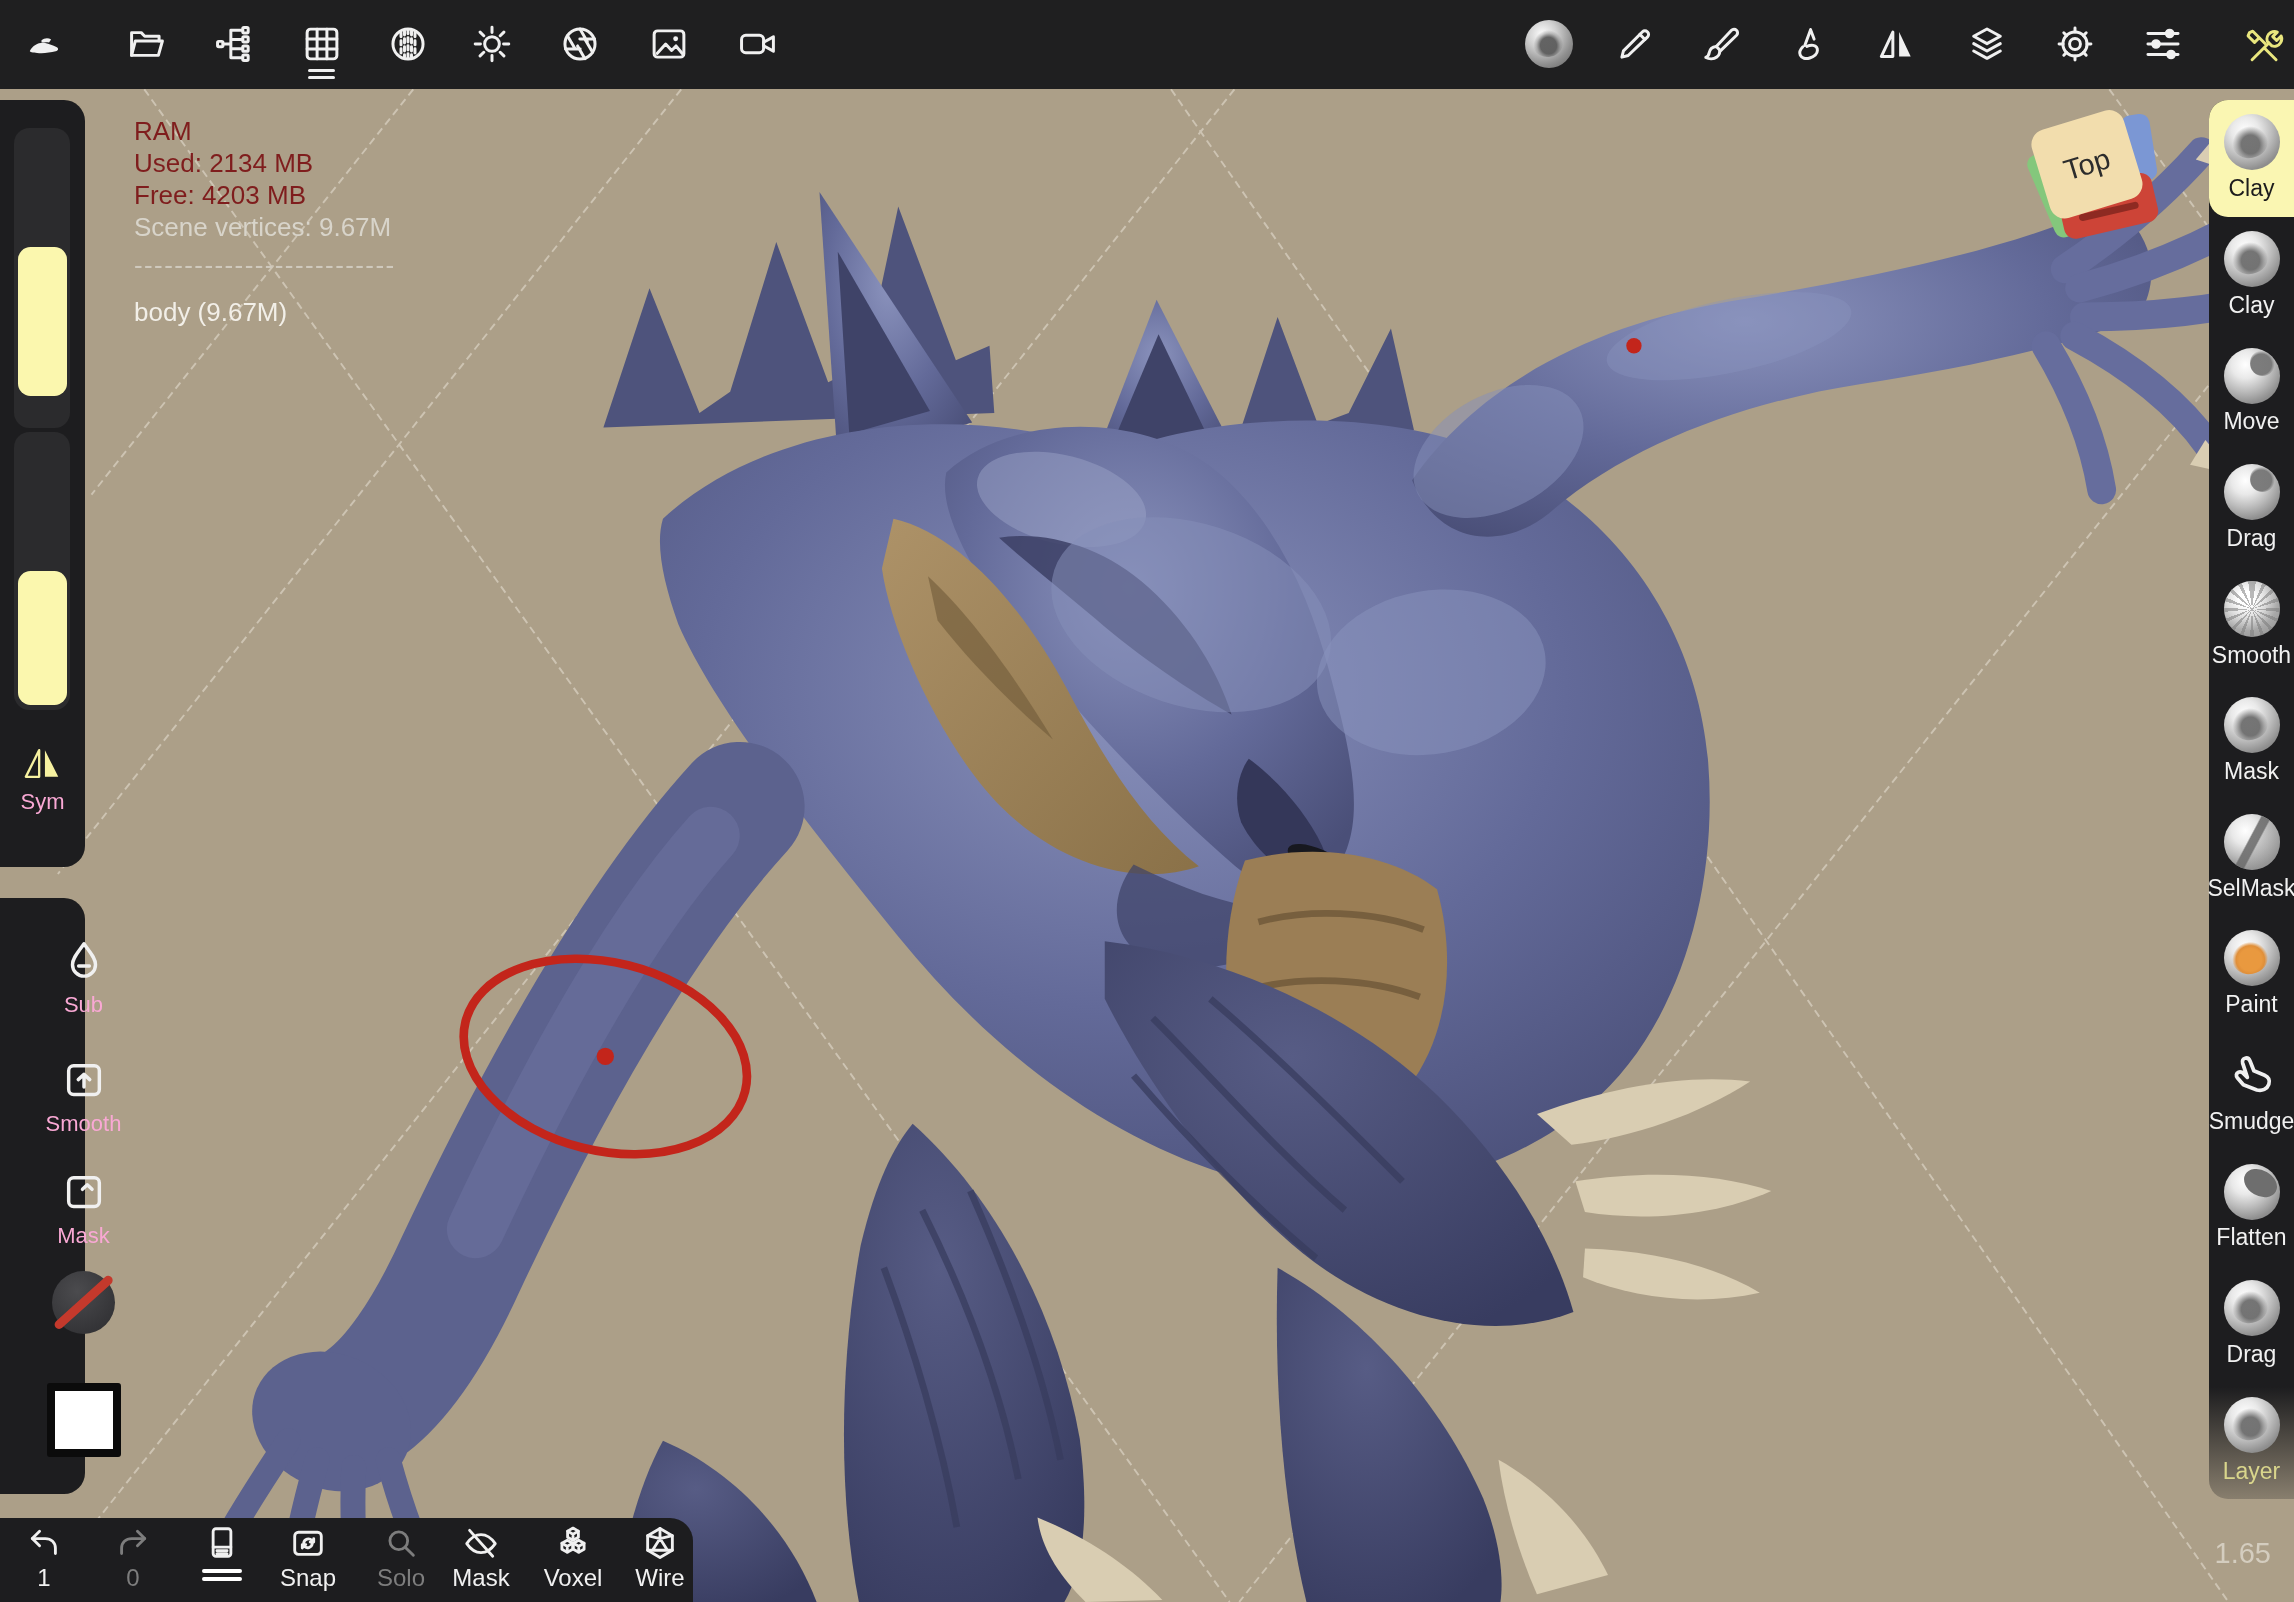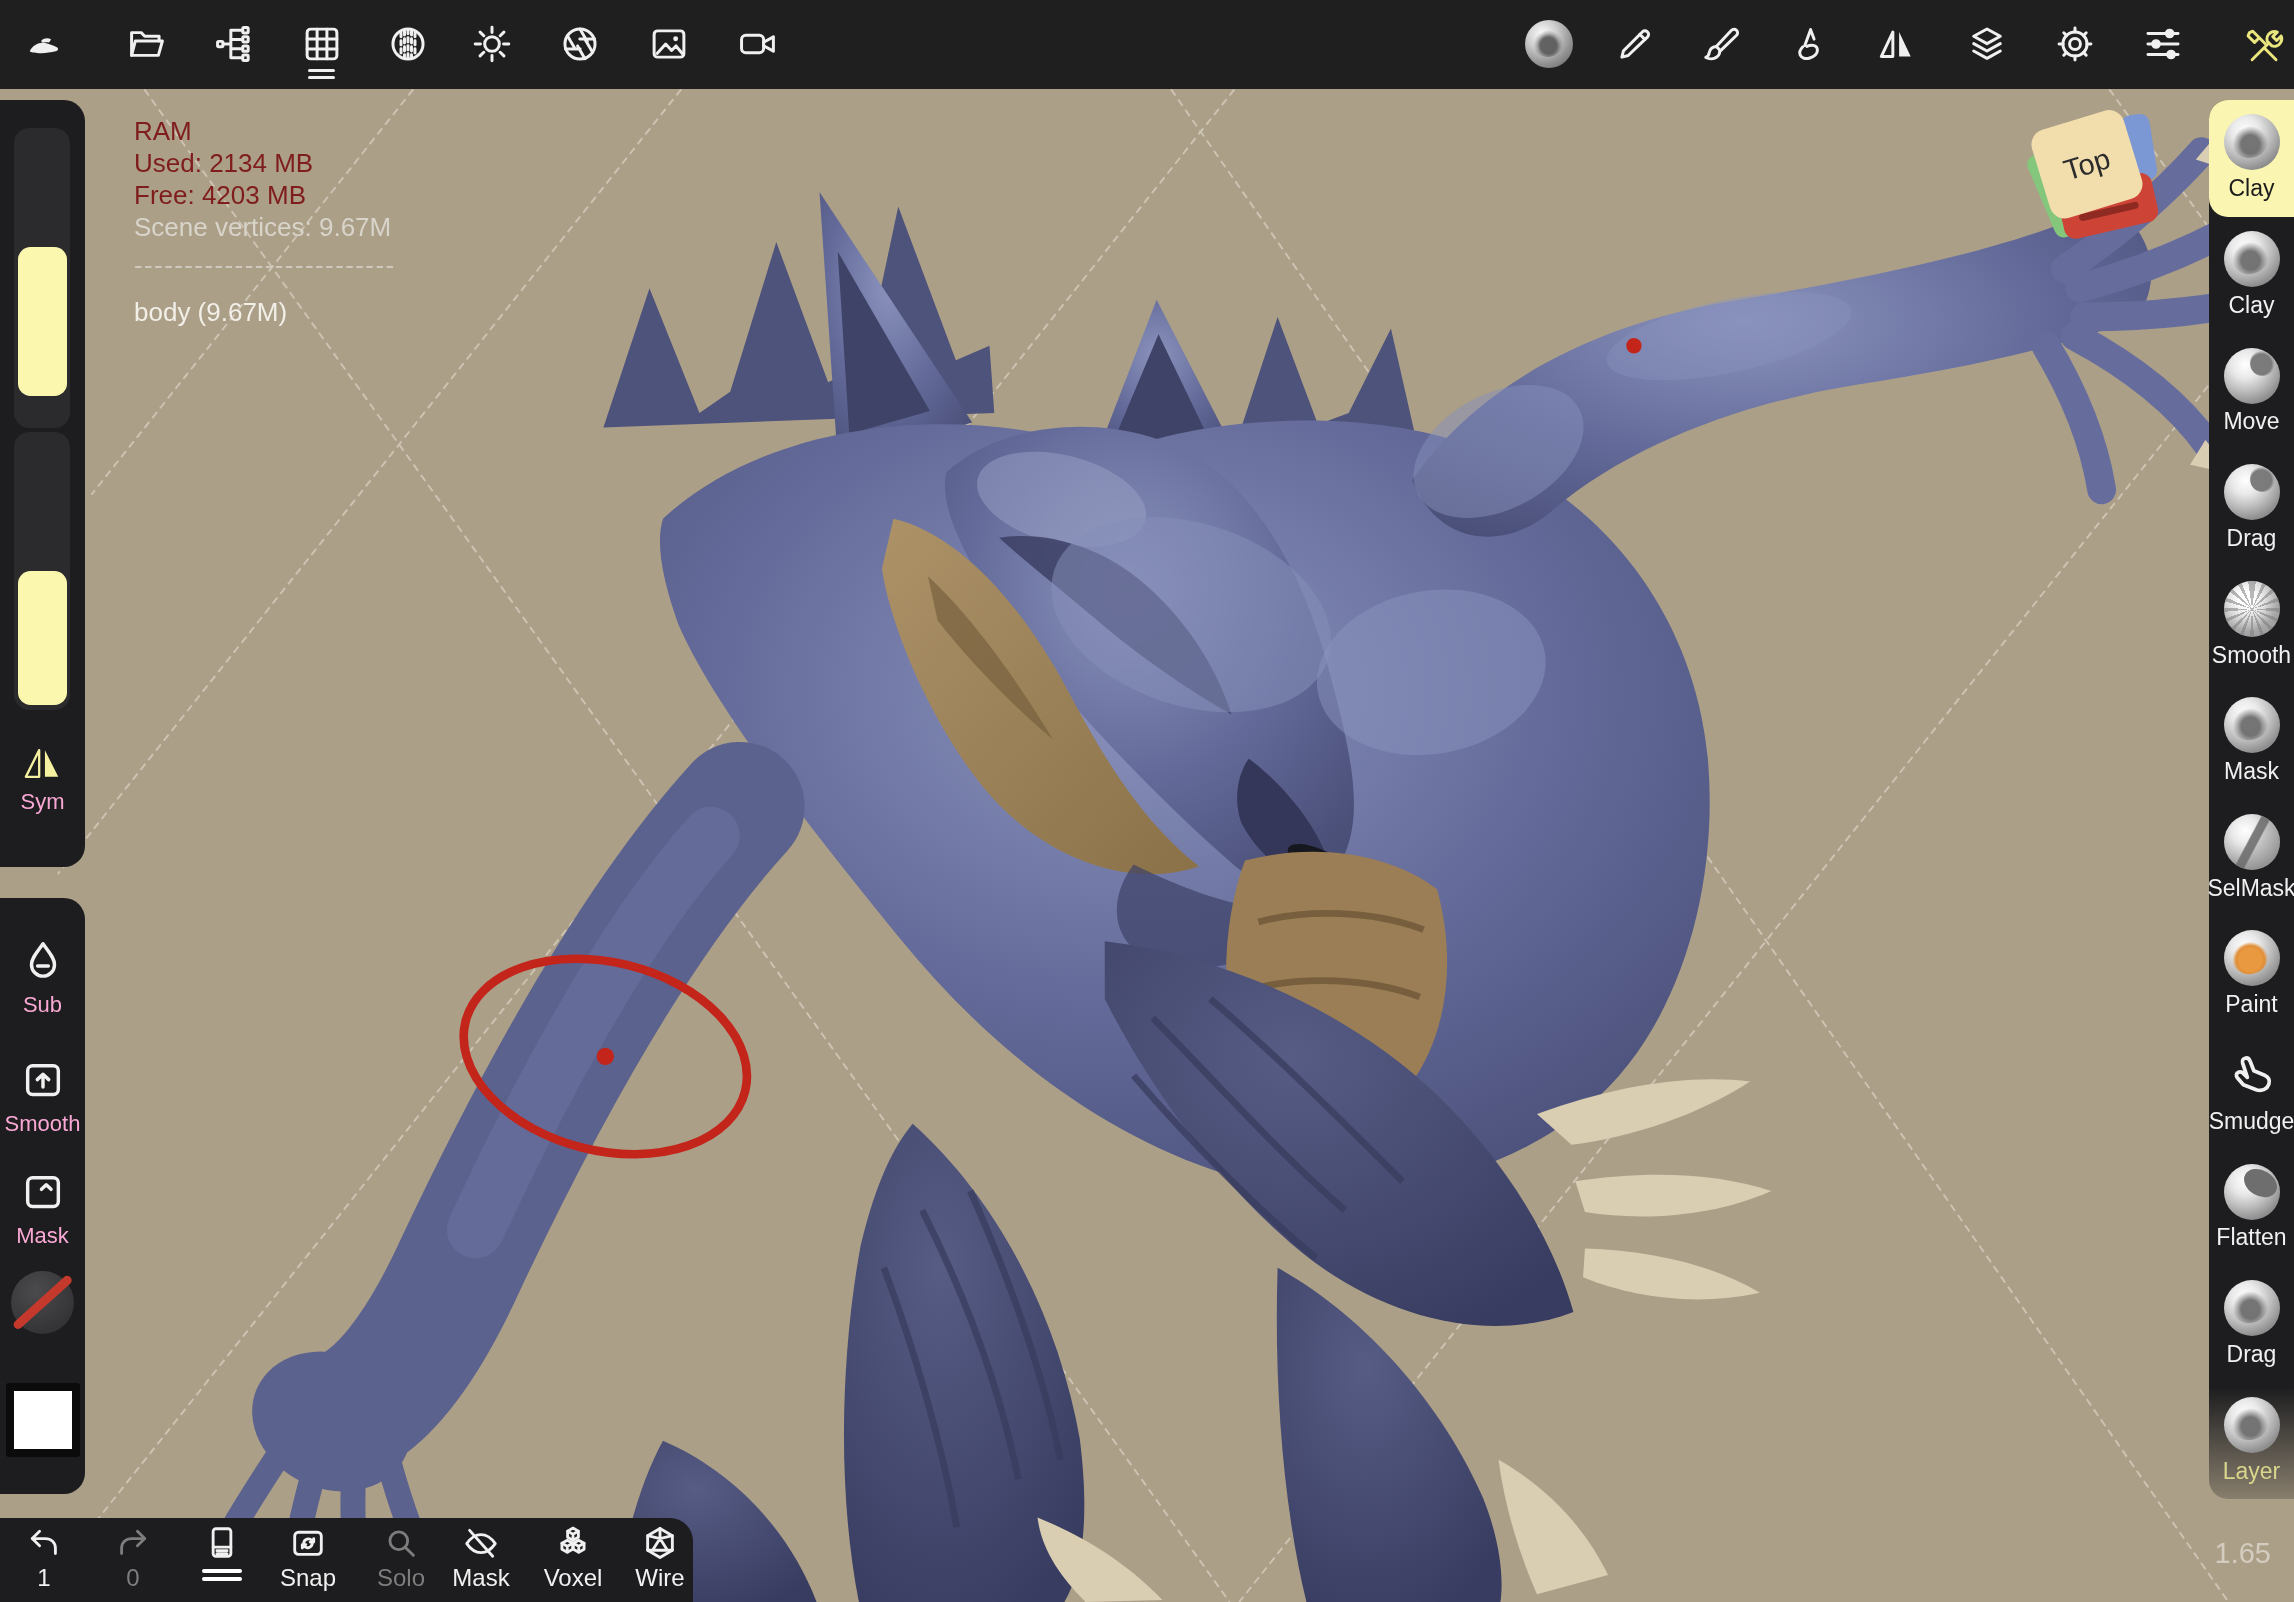--- a/index.html
+++ b/index.html
@@ -37,21 +37,21 @@
   .vtrack{position:absolute;left:14.4px;width:56px;background:#2b2b2d;border-radius:15.4px;}
   .vtrack.t1{top:28px;height:300px;}
   .vtrack.t2{top:332px;height:278px;}
   .vhandle{position:absolute;left:3.8px;right:3.8px;background:#fbf7ae;border-radius:12.5px;}
   .sym{position:absolute;left:0;top:646px;width:85px;text-align:center;}
   .sym svg{margin:0 auto;display:block;}
   .panel-label{color:#f9a8d4;font-size:22px;margin-top:7.7px;}
 
   .lpanel2{position:absolute;left:0;top:898px;width:85px;height:596px;background:#1d1d1f;
     border-radius:0 21px 21px 0;}
-  .laitem{position:absolute;left:0;width:85px;display:flex;flex-direction:column;align-items:center;}
+  .laitem{position:absolute;left:0;width:85px;display:flex;flex-direction:column;align-items:center;padding-left:41px;}
   .laitem svg{width:46px;height:46px;stroke:#f0f0f0;fill:none;stroke-width:1.8;
     stroke-linecap:round;stroke-linejoin:round;}
   .alpha-sphere{width:63px;height:63px;border-radius:50%;position:relative;
     background:radial-gradient(circle at 40% 32%,#4b4b4e,#38383b 60%,#2c2c2f);}
   .alpha-sphere::after{content:"";position:absolute;left:-5.8px;top:27px;width:75px;height:8.6px;
     background:#c4392c;border-radius:4.8px;transform:rotate(-42deg);}
   .swatch{width:58px;height:58px;background:#fff;border:8.6px solid #0b0b0b;border-radius:2.9px;}
 
   
   .rpanel{position:absolute;right:0;top:100px;width:85px;height:1399px;

